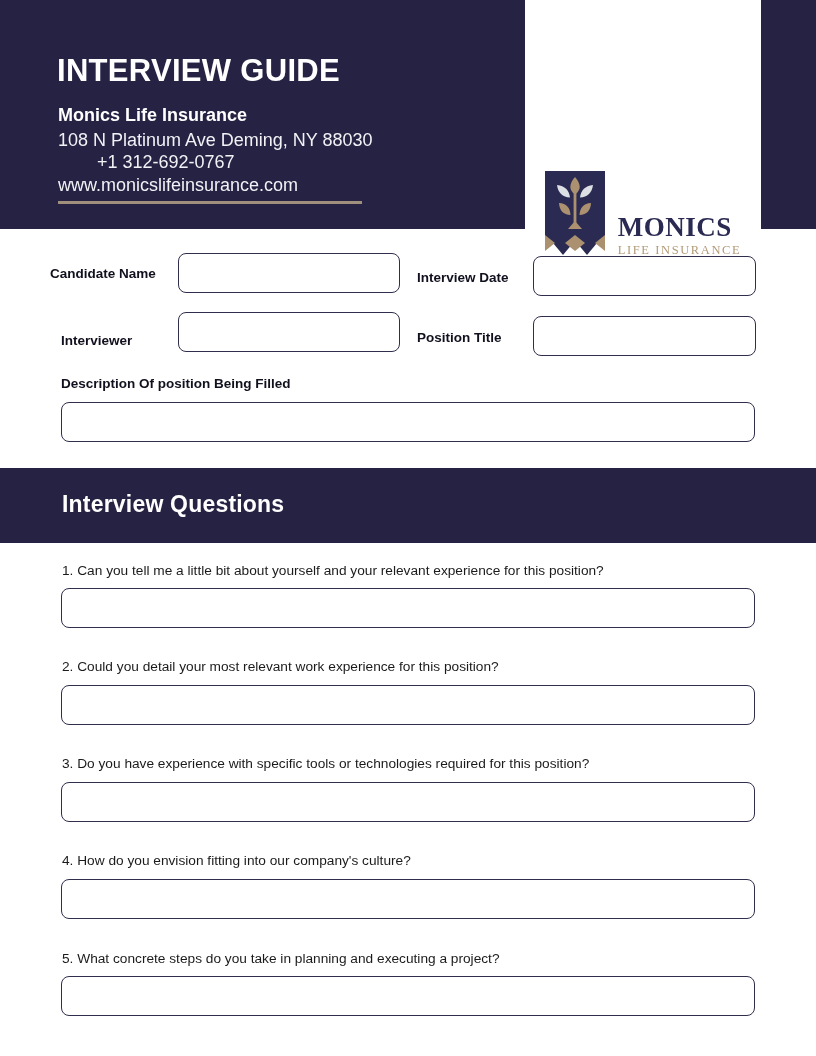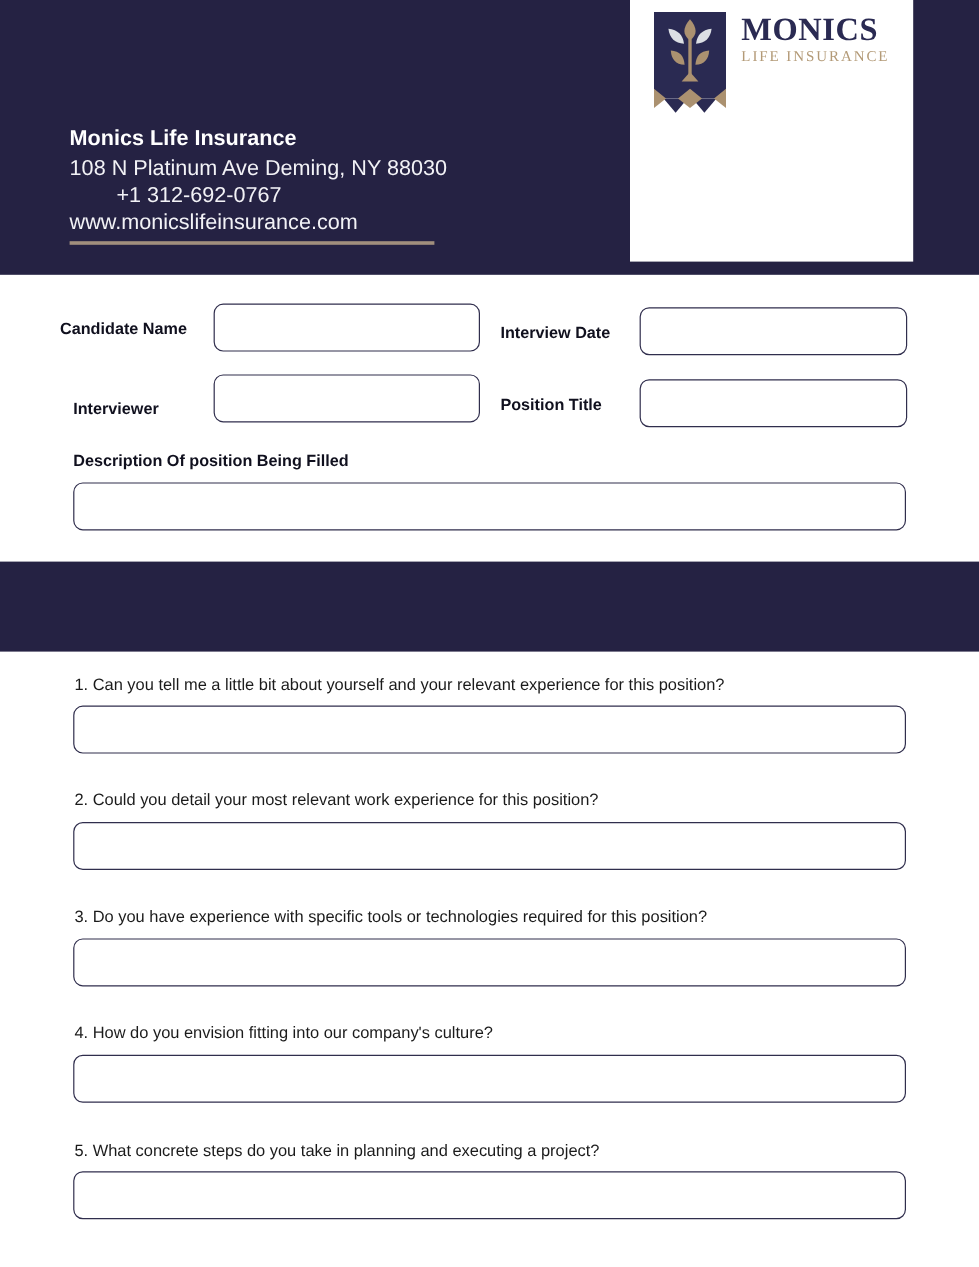--- a/index.html
+++ b/index.html
@@ -28,23 +28,23 @@
   .hdr-line { position:absolute; left:58px; color:#f2f2f6; font-size:18px; }
   .hdr-address { top:130px; }
   .hdr-phone   { top:152px;margin-left:39px; }
   .hdr-website { top:175px; }
   .hdr-divider {
     position:absolute; left:58px; top:201px; width:304px; height:3px;
     background:#a18f7d;
   }
   
   .logo-box {
-    position:absolute; left:525px; top:0; width:236px; height:218px;
+    position:absolute; left:525px; top:0; width:236px; height:257px;
     background:#ffffff;
-    display:flex; align-items:flex-start; justify-content:center; gap:13px;
+    display:flex; align-items:flex-end; justify-content:center; gap:13px;
     padding-top:10px;
   }
   .logo-mark { width:60px; height:86px; flex:0 0 auto; }
   .logo-text { display:flex; flex-direction:column; line-height:1.05; }
   .logo-name {
     font-family:"Liberation Serif", serif;
     font-size:27px; font-weight:700; color:#2a2a52; letter-spacing:0.5px;
   }
   .logo-tagline {
     font-family:"Liberation Serif", serif;
@@ -95,20 +95,21 @@
     font-family:"Liberation Sans", sans-serif; font-size:14px;
     color:#10101e; padding:0 10px; outline:none;
   }
 </style>
 </head>
 <body>
 
 <div class="page">
 
   <div class="header">
+    <div class="hdr-title">INTERVIEW GUIDE</div>
     <div class="hdr-company">Monics Life Insurance</div>
     <div class="hdr-line hdr-address">108 N Platinum Ave Deming, NY 88030</div>
     <div class="hdr-line hdr-phone">+1 312-692-0767</div>
     <div class="hdr-line hdr-website">www.monicslifeinsurance.com</div>
     <div class="hdr-divider"></div>
 
     <div class="logo-box">
       <svg class="logo-mark" viewBox="0 0 60 86" xmlns="http://www.w3.org/2000/svg">
 
         <rect x="0" y="0" width="60" height="72" fill="#2a2a52"></rect>
@@ -149,20 +150,21 @@
     <input class="tb in-interviewer" type="text" value="" style="">
 
     <div class="field-label lbl-position">Position Title</div>
     <input class="tb in-position" type="text" value="" style="">
 
     <div class="field-label lbl-description">Description Of position Being Filled</div>
     <input class="tb in-description" type="text" value="" style="">
   </div>
 
   <div class="band">
+    <div class="band-title">Interview Questions</div>
   </div>
 
   <div>
     <div class="q-label" style="top:563px">1. Can you tell me a little bit about yourself and your relevant experience for this position?</div>
     <input class="q-box" style="top: 588px;" type="text" value="">
 
     <div class="q-label" style="top:659px">2. Could you detail your most relevant work experience for this position?</div>
     <input class="q-box" style="top: 685px;" type="text" value="">
 
     <div class="q-label" style="top:756px">3. Do you have experience with specific tools or technologies required for this position?</div>

